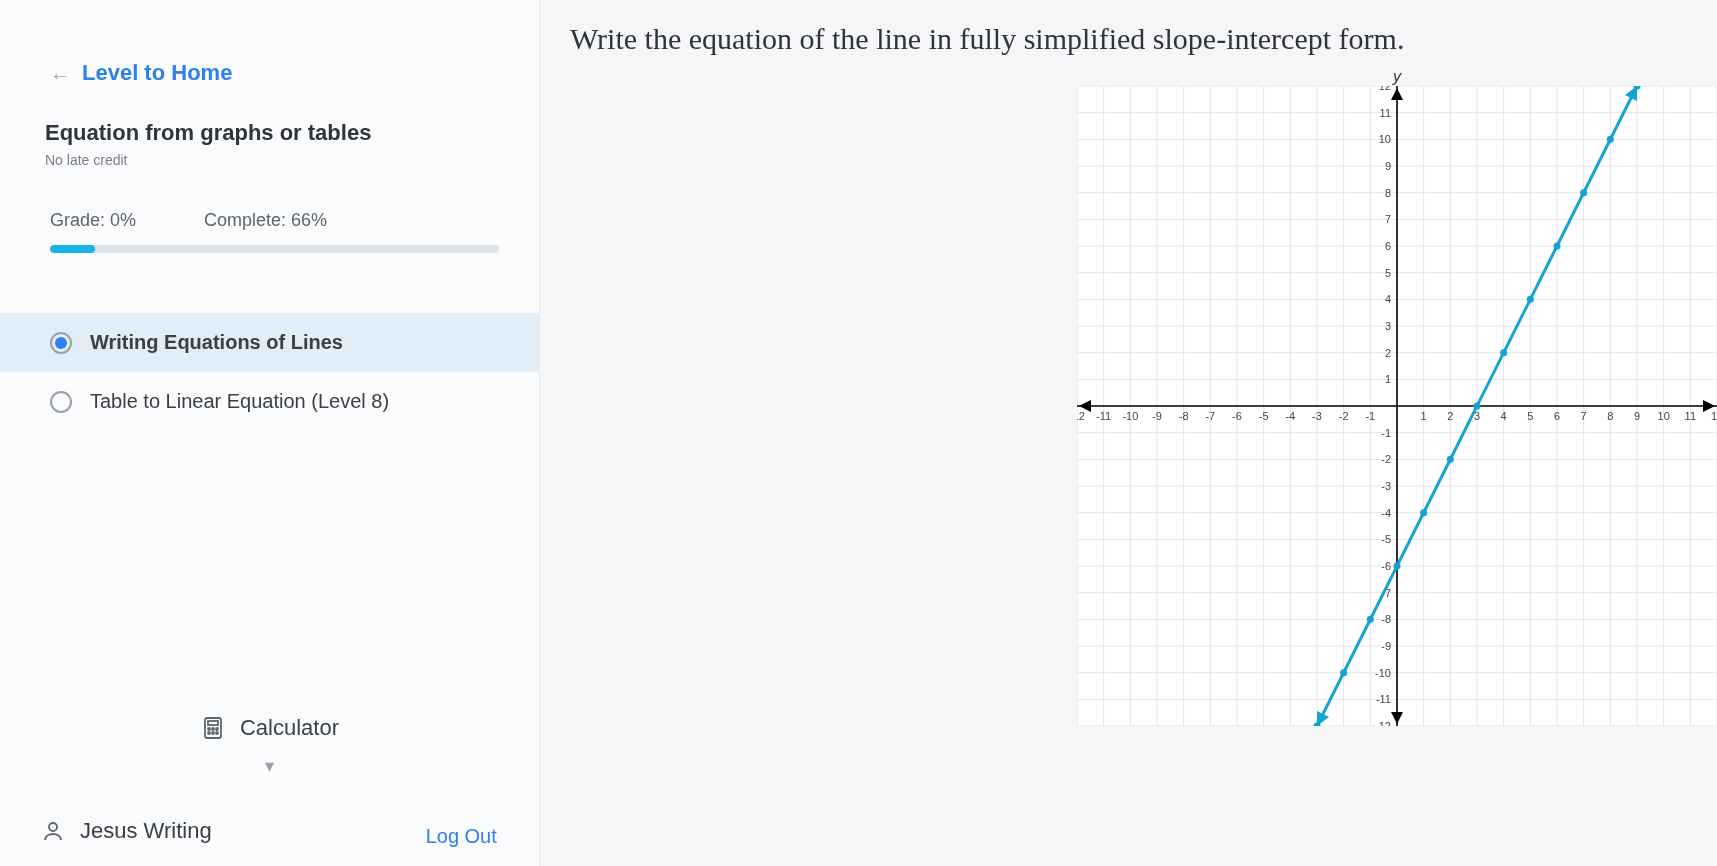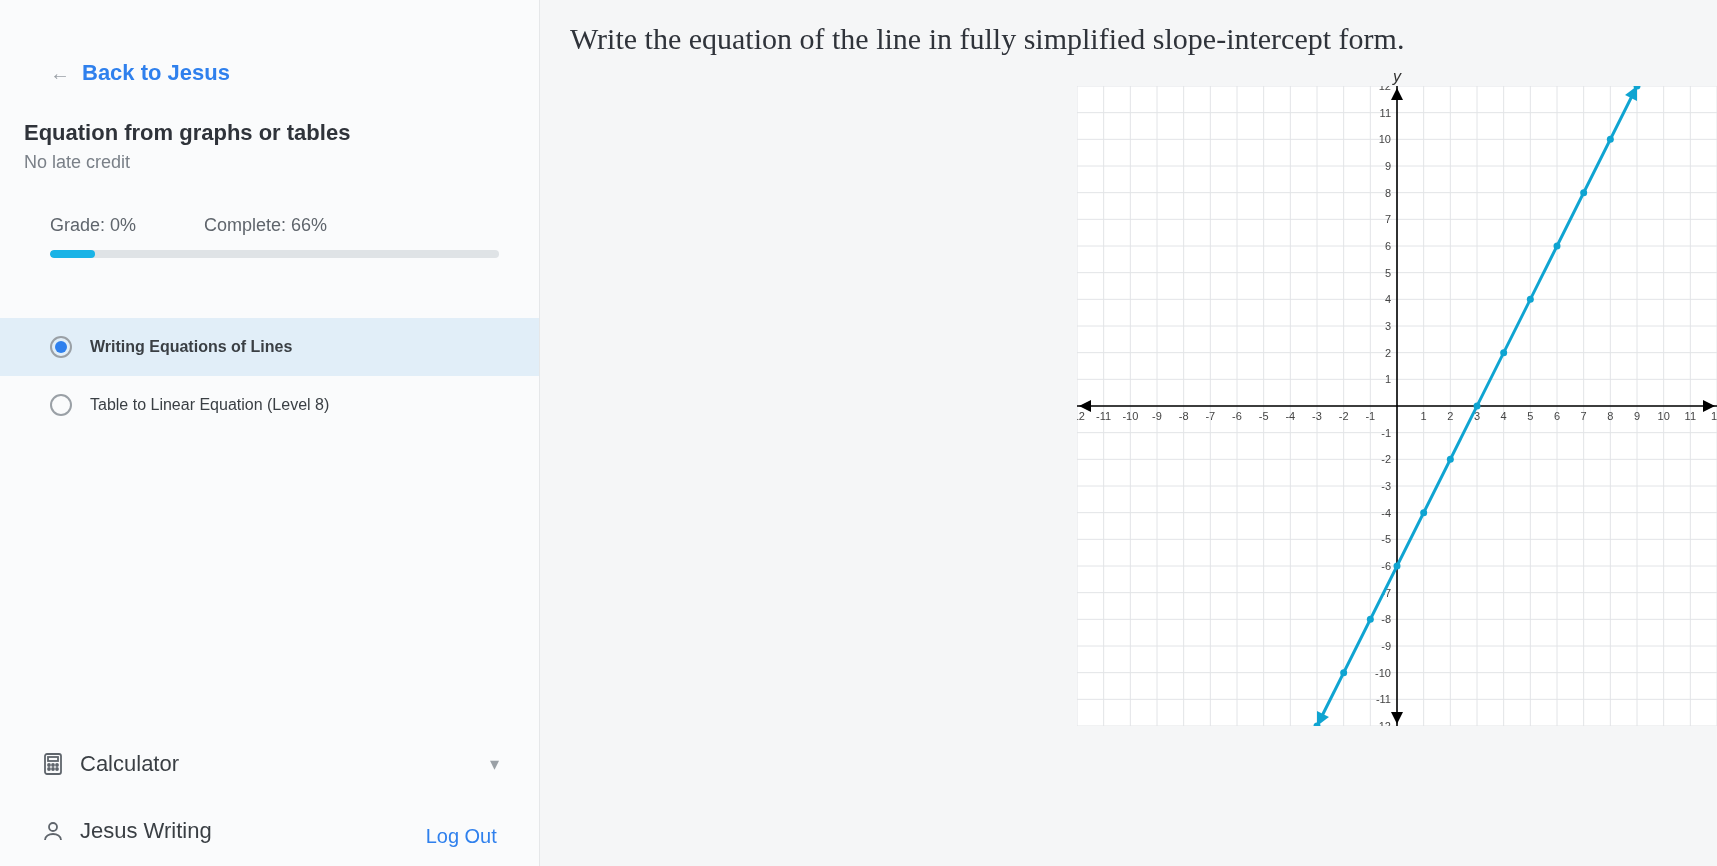--- a/index.html
+++ b/index.html
@@ -30,23 +30,23 @@
     display: flex;
     align-items: center;
     gap: 12px;
     padding: 0 40px 24px 50px;
     color: #2f80ed;
     font-size: 22px;
     font-weight: 600;
     cursor: pointer;
   }
   .back-link .arrow { font-size: 20px; color: #9aa0a6; }
-  .assign-block { padding: 10px 40px 24px 24px; }
+  .assign-block { padding: 10px 40px 24px 45px; }
   .assign-title { font-size: 22px; font-weight: 700; color: #2f333a; margin-bottom: 6px; }
-  .assign-sub  { font-size: 18px; color: #7a8088; }
+  .assign-sub  { font-size: 14px; color: #7a8088; }
   .stats-row {
     display: flex;
     gap: 68px;
     padding: 18px 40px 6px 50px;
     font-size: 18px;
     color: #5f656c;
   }
   .progress-track {
     margin: 8px 40px 30px 50px;
     height: 8px;
@@ -61,21 +61,21 @@
     height: 100%;
     background: #19b3e6;
     border-radius: 4px;
   }
   .topics { margin-top: 30px; }
   .topic-item {
     display: flex;
     align-items: center;
     gap: 18px;
     padding: 18px 40px 18px 50px;
-    font-size: 16px;
+    font-size: 20px;
     color: #3a3f44;
     cursor: pointer;
   }
   .topic-item.active {
     background: #e1eef8;
     font-weight: 600;
   }
   .topic-radio {
     width: 22px; height: 22px;
     border: 2px solid #9aa0a6;
@@ -94,21 +94,21 @@
   .spacer { flex: 1; }
   .footer-row {
     display: flex;
     align-items: center;
     gap: 14px;
     padding: 18px 40px 18px 40px;
     font-size: 22px;
     color: #3a3f44;
     cursor: pointer;
   }
-  .footer-row.calculator { justify-content: space-between; }
+  .footer-row.calculator { justify-content: space-between; flex-direction: column; }
   .footer-left { display: flex; align-items: center; gap: 14px; }
   .chev { color: #9aa0a6; font-size: 18px; }
   .icon-box {
     width: 26px; height: 26px;
     display: flex; align-items: center; justify-content: center;
   }
   .logout { color: #2f80ed; font-size: 20px; margin-left: 200px; margin-top: 12px; }
   
   .main {
     flex: 1;
@@ -154,21 +154,21 @@
 </style>
 </head>
 <body>
 
 <div class="app">
 
   <aside class="sidebar">
 
     <div class="back-link">
       <span class="arrow">←</span>
-      <span>Back to Jesus</span>
+      <span>Level to Home</span>
     </div>
 
     <div class="assign-block">
       <div class="assign-title">Equation from graphs or tables</div>
       <div class="assign-sub">No late credit</div>
     </div>
 
     <div class="stats-row">
       <span>Grade: 0%</span>
       <span>Complete: 66%</span>

